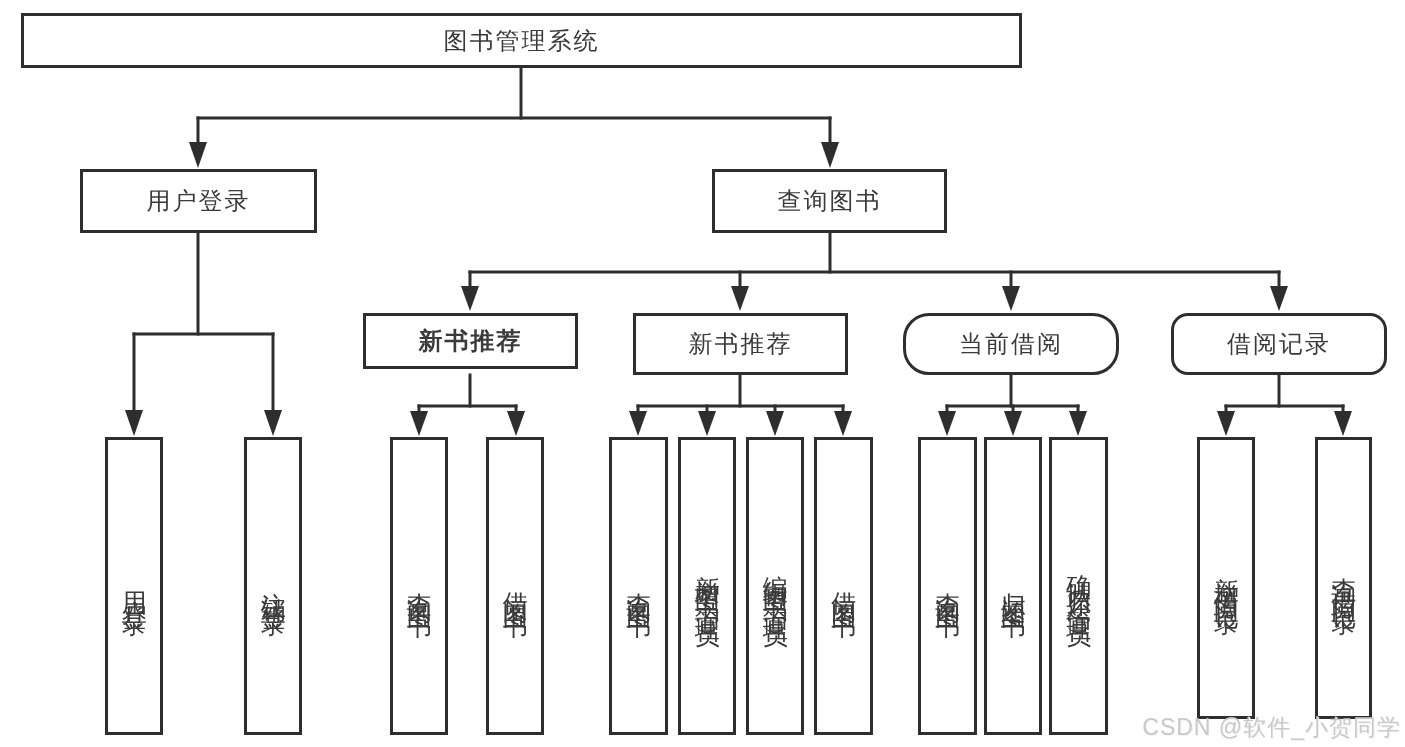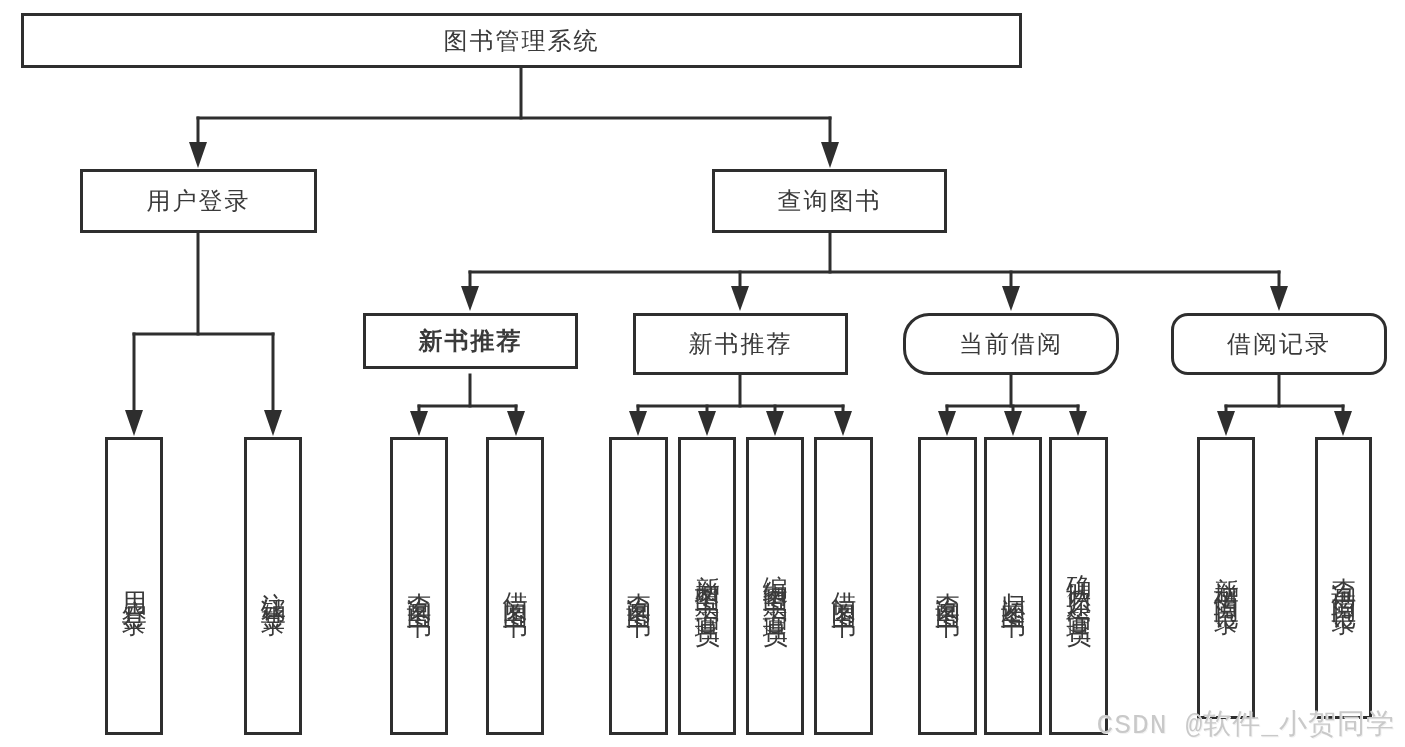--- a/index.html
+++ b/index.html
@@ -40,28 +40,27 @@
     white-space: nowrap;
   }
   .v {
     writing-mode: vertical-rl;
     font-size: 25px;
     letter-spacing: 7px;
     line-height: 1.1;
   }
   .watermark {
     position: absolute;
-    right: 10px;
+    right: 4px;
     bottom: 4px;
-    font-size: 28px;
+    font-size: 23px;
     letter-spacing: 1px;
     color: #c9c9c9;
     text-shadow: 1px 1px 0 #f2f2f2;
     white-space: nowrap;
-    font-family: Liberation Mono, monospace;
   }
 </style>
 </head>
 <body>
 
 <div class="canvas">
 
   <svg class="wires" viewBox="0 0 1405 747" xmlns="http://www.w3.org/2000/svg">
     <g stroke="#2e2e2e" stroke-width="3" fill="none" stroke-linecap="square">
 

